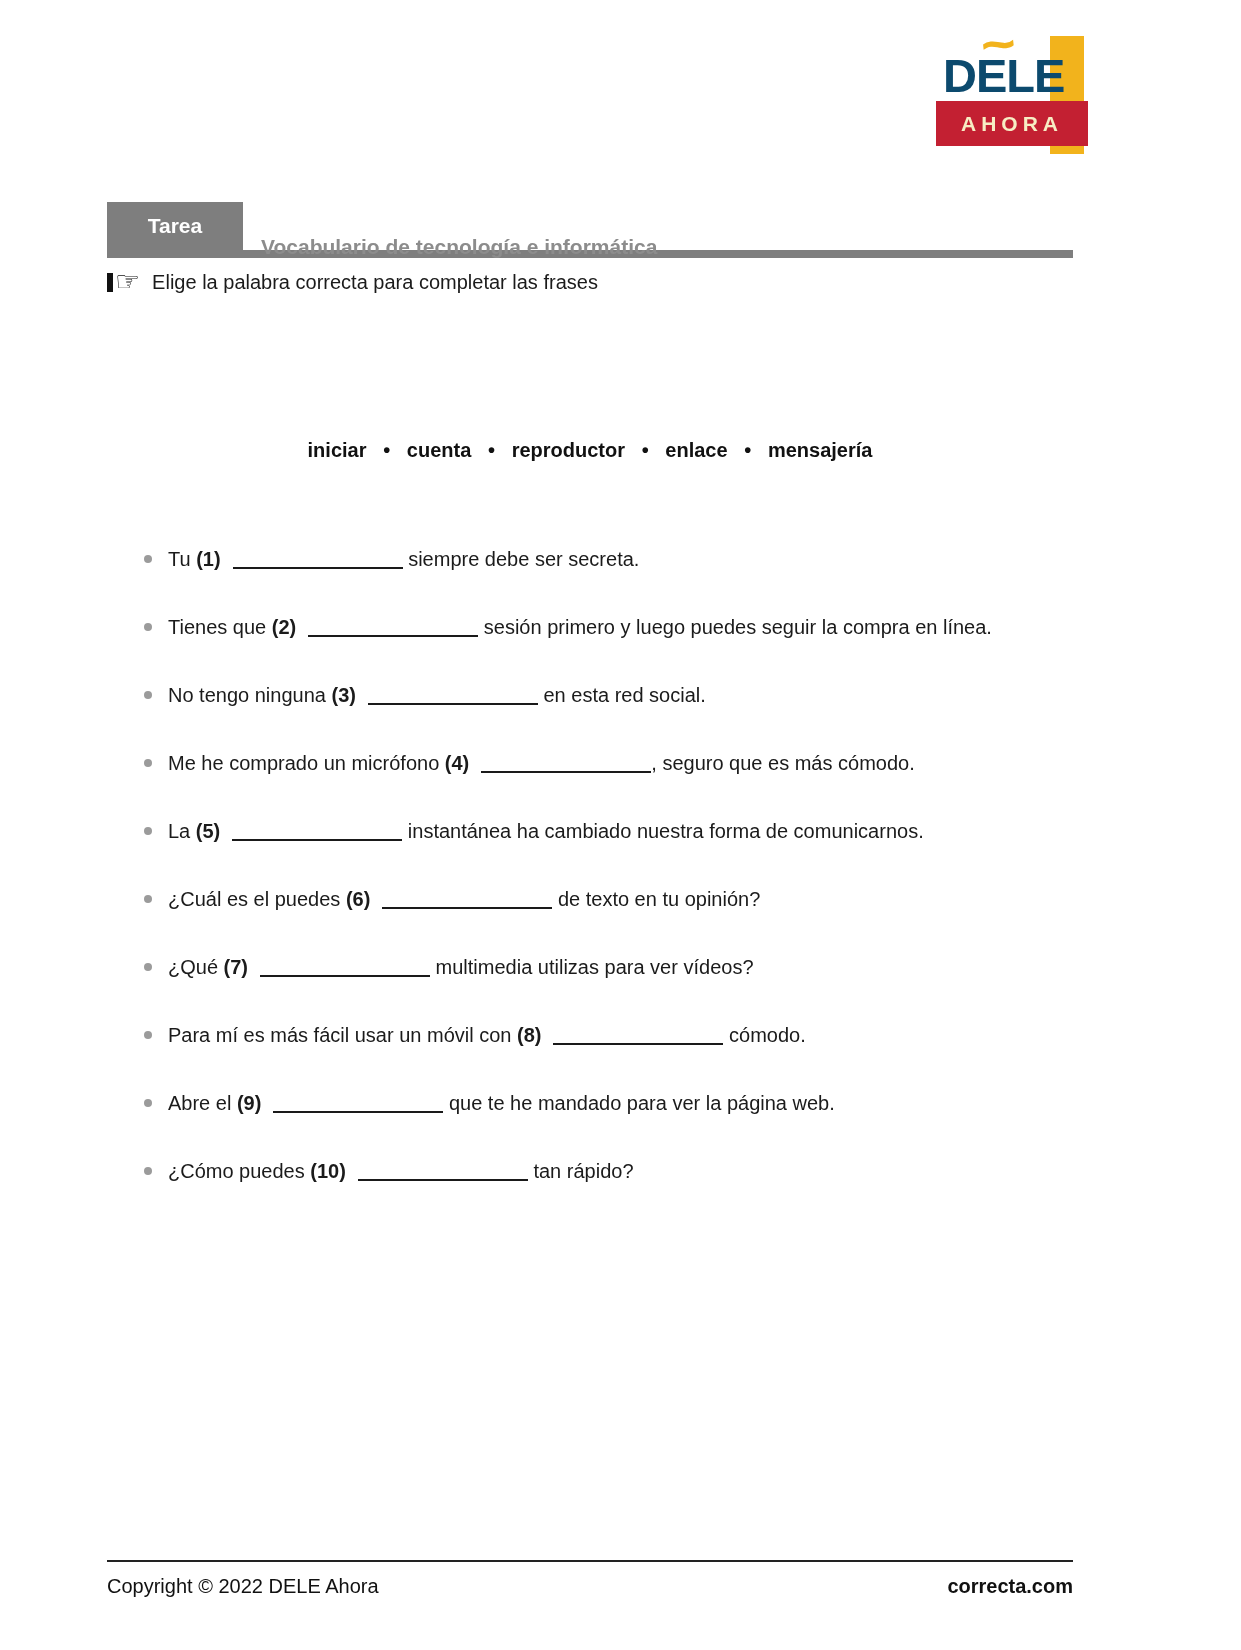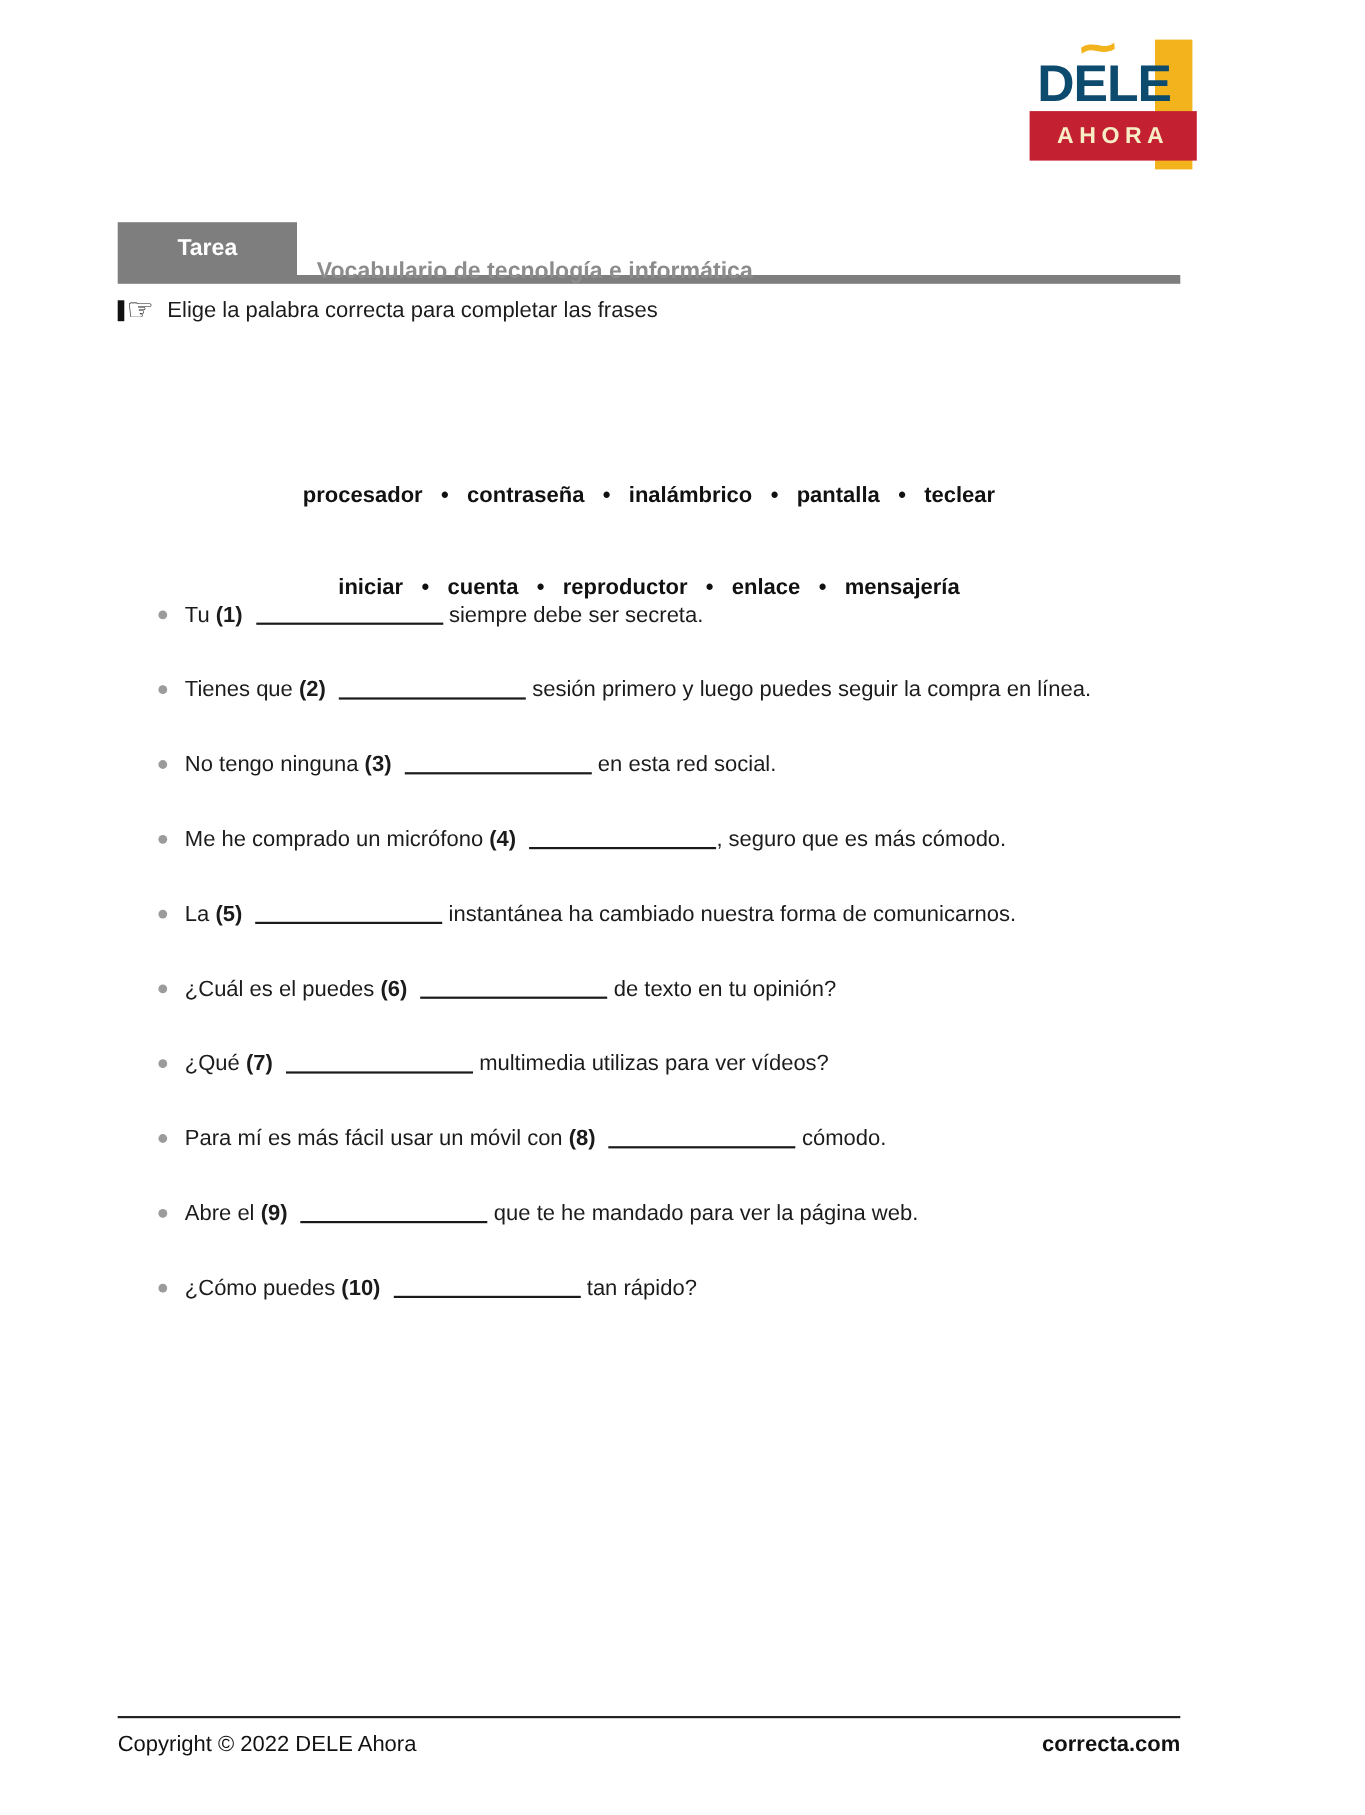--- a/index.html
+++ b/index.html
@@ -31,21 +31,21 @@
     position: absolute; left: 0px; top: 65px; z-index: 2;
     width: 152px; height: 45px; background: #C32032;
     color: #F7EDC4; font-size: 21px; font-weight: bold; letter-spacing: 5px;
     display: flex; align-items: center; justify-content: center;
   }
 
   
   .header { position: absolute; left: 107px; top: 202px; width: 966px; }
   .header-row { display: flex; height: 48px; }
   .tab {
-    width: 163px; flex: none; background: #7E7E7E; color: #ffffff;
+    width: 136px; flex: none; background: #7E7E7E; color: #ffffff;
     font-size: 21px; font-weight: bold;
     display: flex; align-items: center; justify-content: center;
   }
   .title { margin-left: 18px; align-self: center; color: #8C8C8C; font-size: 21px; font-weight: bold; margin-top: 41px; }
   .header-rule { height: 8px; background: #7E7E7E; width: 100%; }
 
   
   .instruction {
     position: absolute; left: 107px; top: 268px;
     display: flex; align-items: center; gap: 12px;
@@ -104,21 +104,20 @@
 
   <div class="instruction">
     <span class="manicule">
         <span class="mbar"></span>
         <span class="mhand">☞</span>
       </span>
     <span>Elige la palabra correcta para completar las frases</span>
   </div>
 
   <div class="wordbank">
-    <div>procesador   •   contraseña   •   inalámbrico   •   pantalla   •   teclear</div>
     <div>iniciar   •   cuenta   •   reproductor   •   enlace   •   mensajería</div>
   </div>
 
   <ul class="items">
   <li>
     <span class="dot"></span>
     <span class="sentence"><span class="pre">Tu </span><span class="num">(1)</span><span class="blank"></span><span class="post"> siempre debe ser secreta.</span></span>
   </li>
 
   <li>

